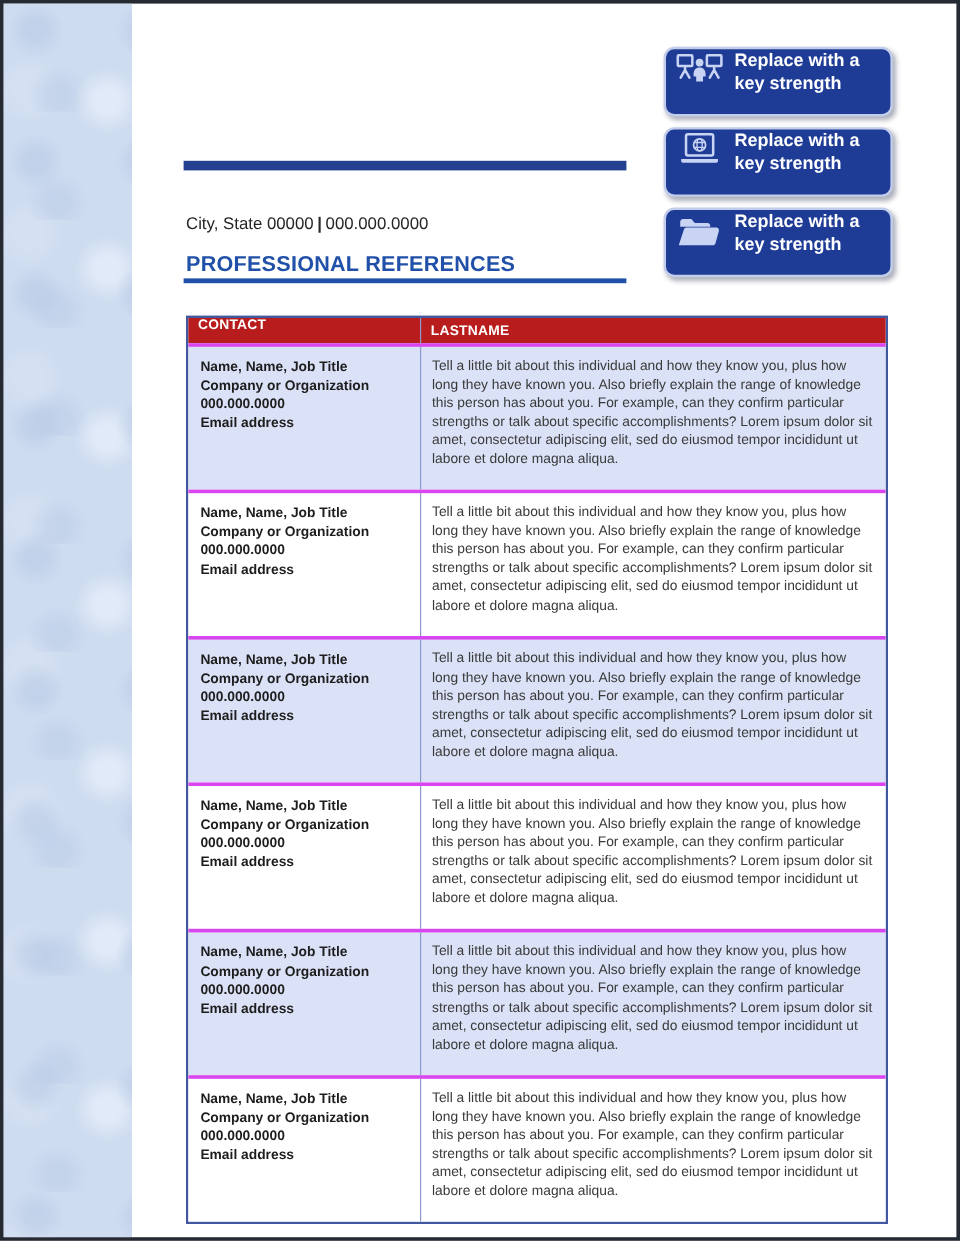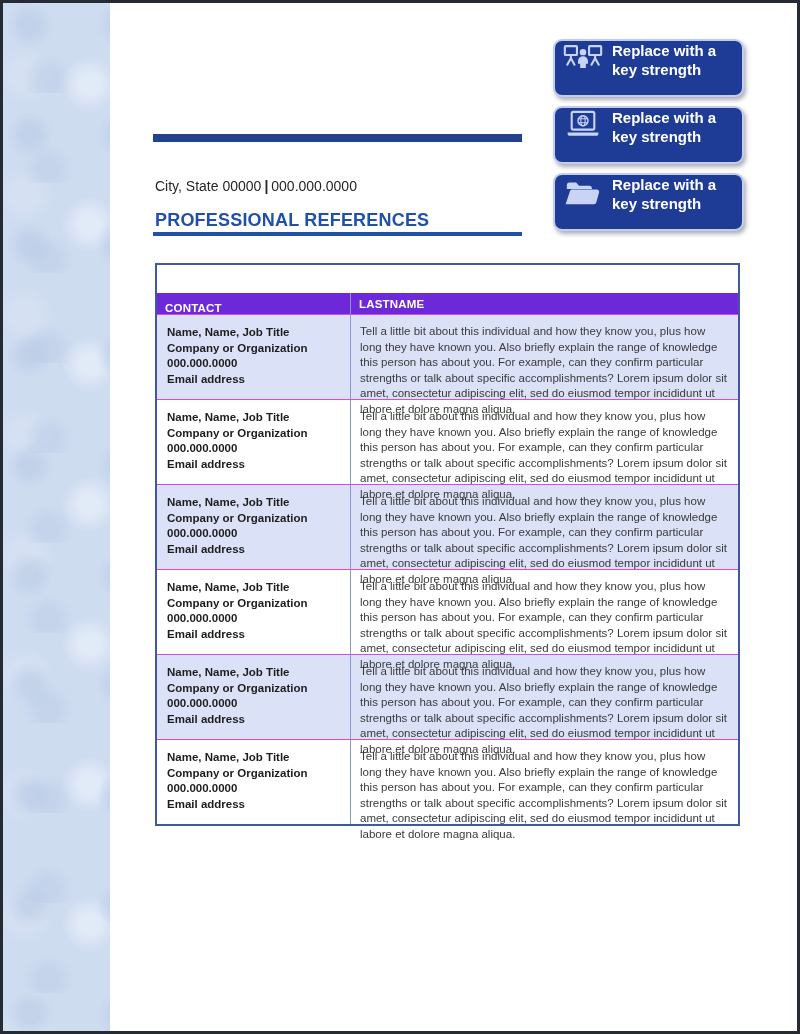--- a/index.html
+++ b/index.html
@@ -49,27 +49,27 @@
     cursor:pointer;
   }
   .badge svg { width:42px; height:36px; flex:none; }
   .badge-text { color:#ffffff; font-weight:700; font-size:15px; line-height:19px; }
 
   
   .ref-table {
     position:absolute; left:152px; top:260px; width:585px;
     border:2px solid #41589e; background:#ffffff; font-size:11.5px;
   }
-  .t-head { display:flex; height:21px; background:#6d28d9; color:#ffffff; font-weight:700; align-items:flex-end;margin-top:28px; }
+  .t-head { display:flex; height:21px; background:#b91c1c; color:#ffffff; font-weight:700; align-items:flex-start; }
   .t-head .th { padding-left:8px; letter-spacing:.2px; }
   .col-contact { width:193px; flex:none; }
   .col-context { flex:1; }
   .t-head .col-context { border-left:1px solid #8a9ace; height:100%; display:flex; align-items:center; }
 
-  .t-row { display:flex; height:85px; border-top:1px solid #d946ef; background:#ffffff; }
+  .t-row { display:flex; height:122px; border-top:3px solid #d946ef; background:#ffffff; }
   .t-row.alt { background:#dbe2f7; }
   .contact-cell { width:193px; flex:none; padding:10px 10px 0 10px; font-weight:700; color:#1d1d1d; line-height:15.5px; }
   .context-cell { flex:1; border-left:1px solid #8a9ace; padding:9px 9px 0 9px; color:#3a3a3a; line-height:15.5px; }
 </style>
 </head>
 <body>
 
 <div class="page">
 
   <div class="sidebar"></div>

